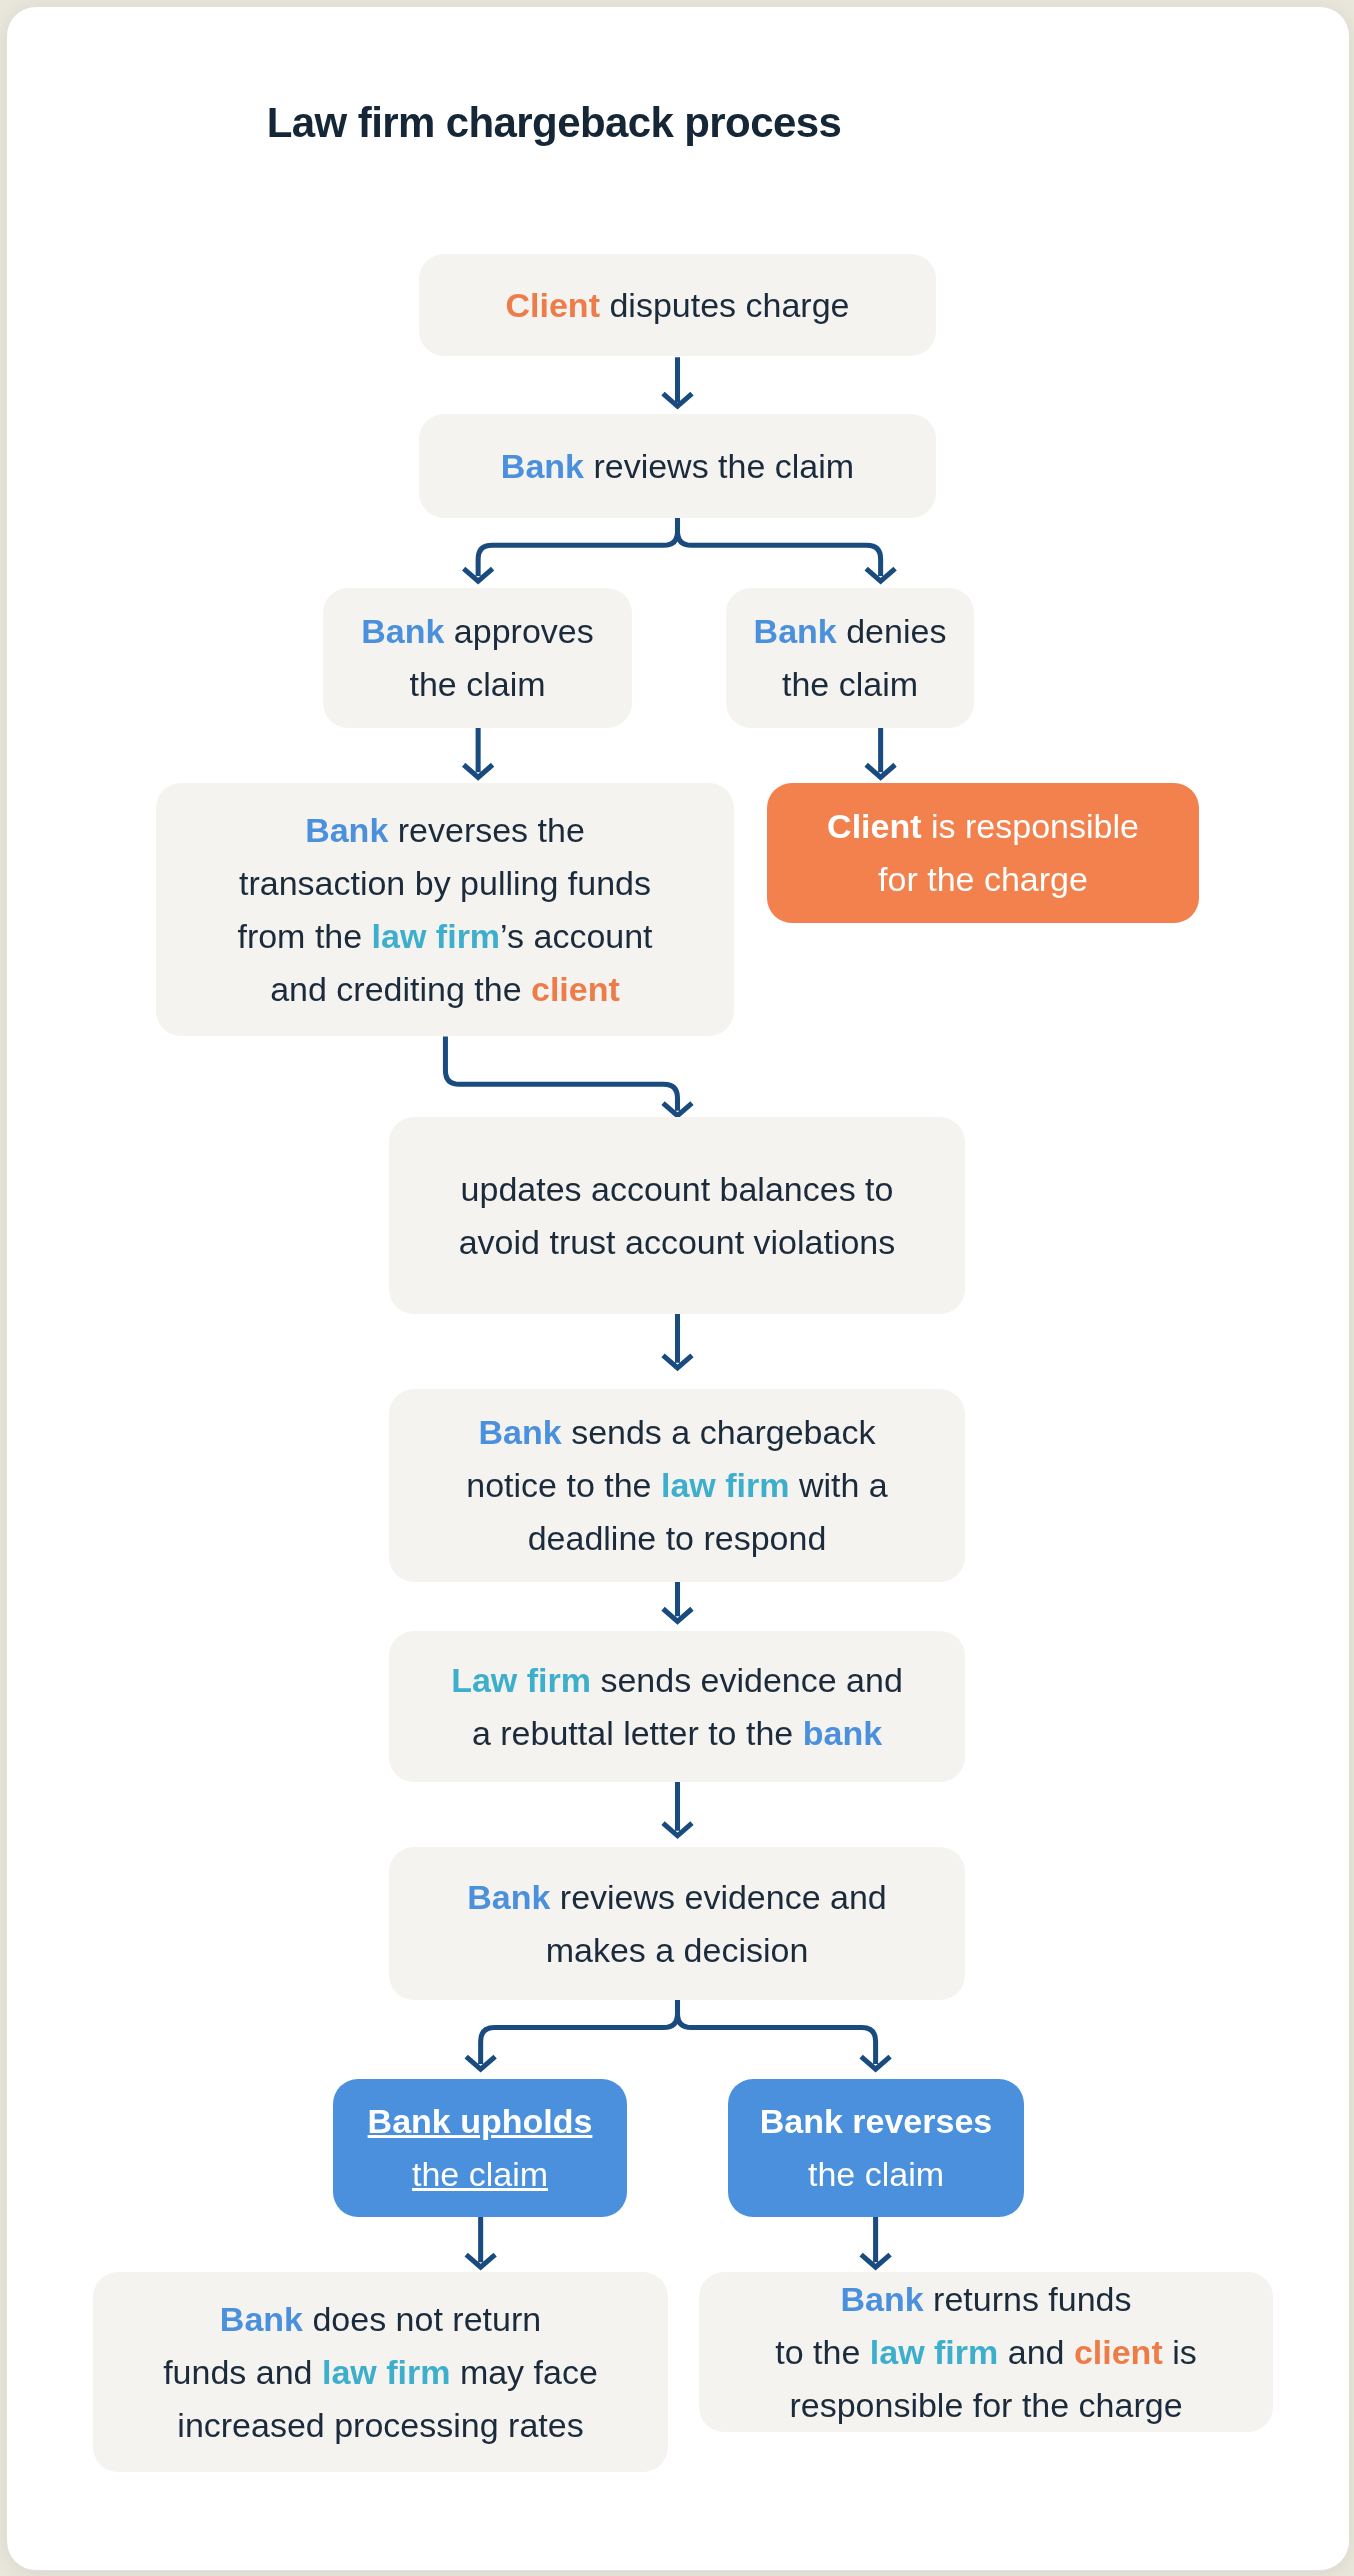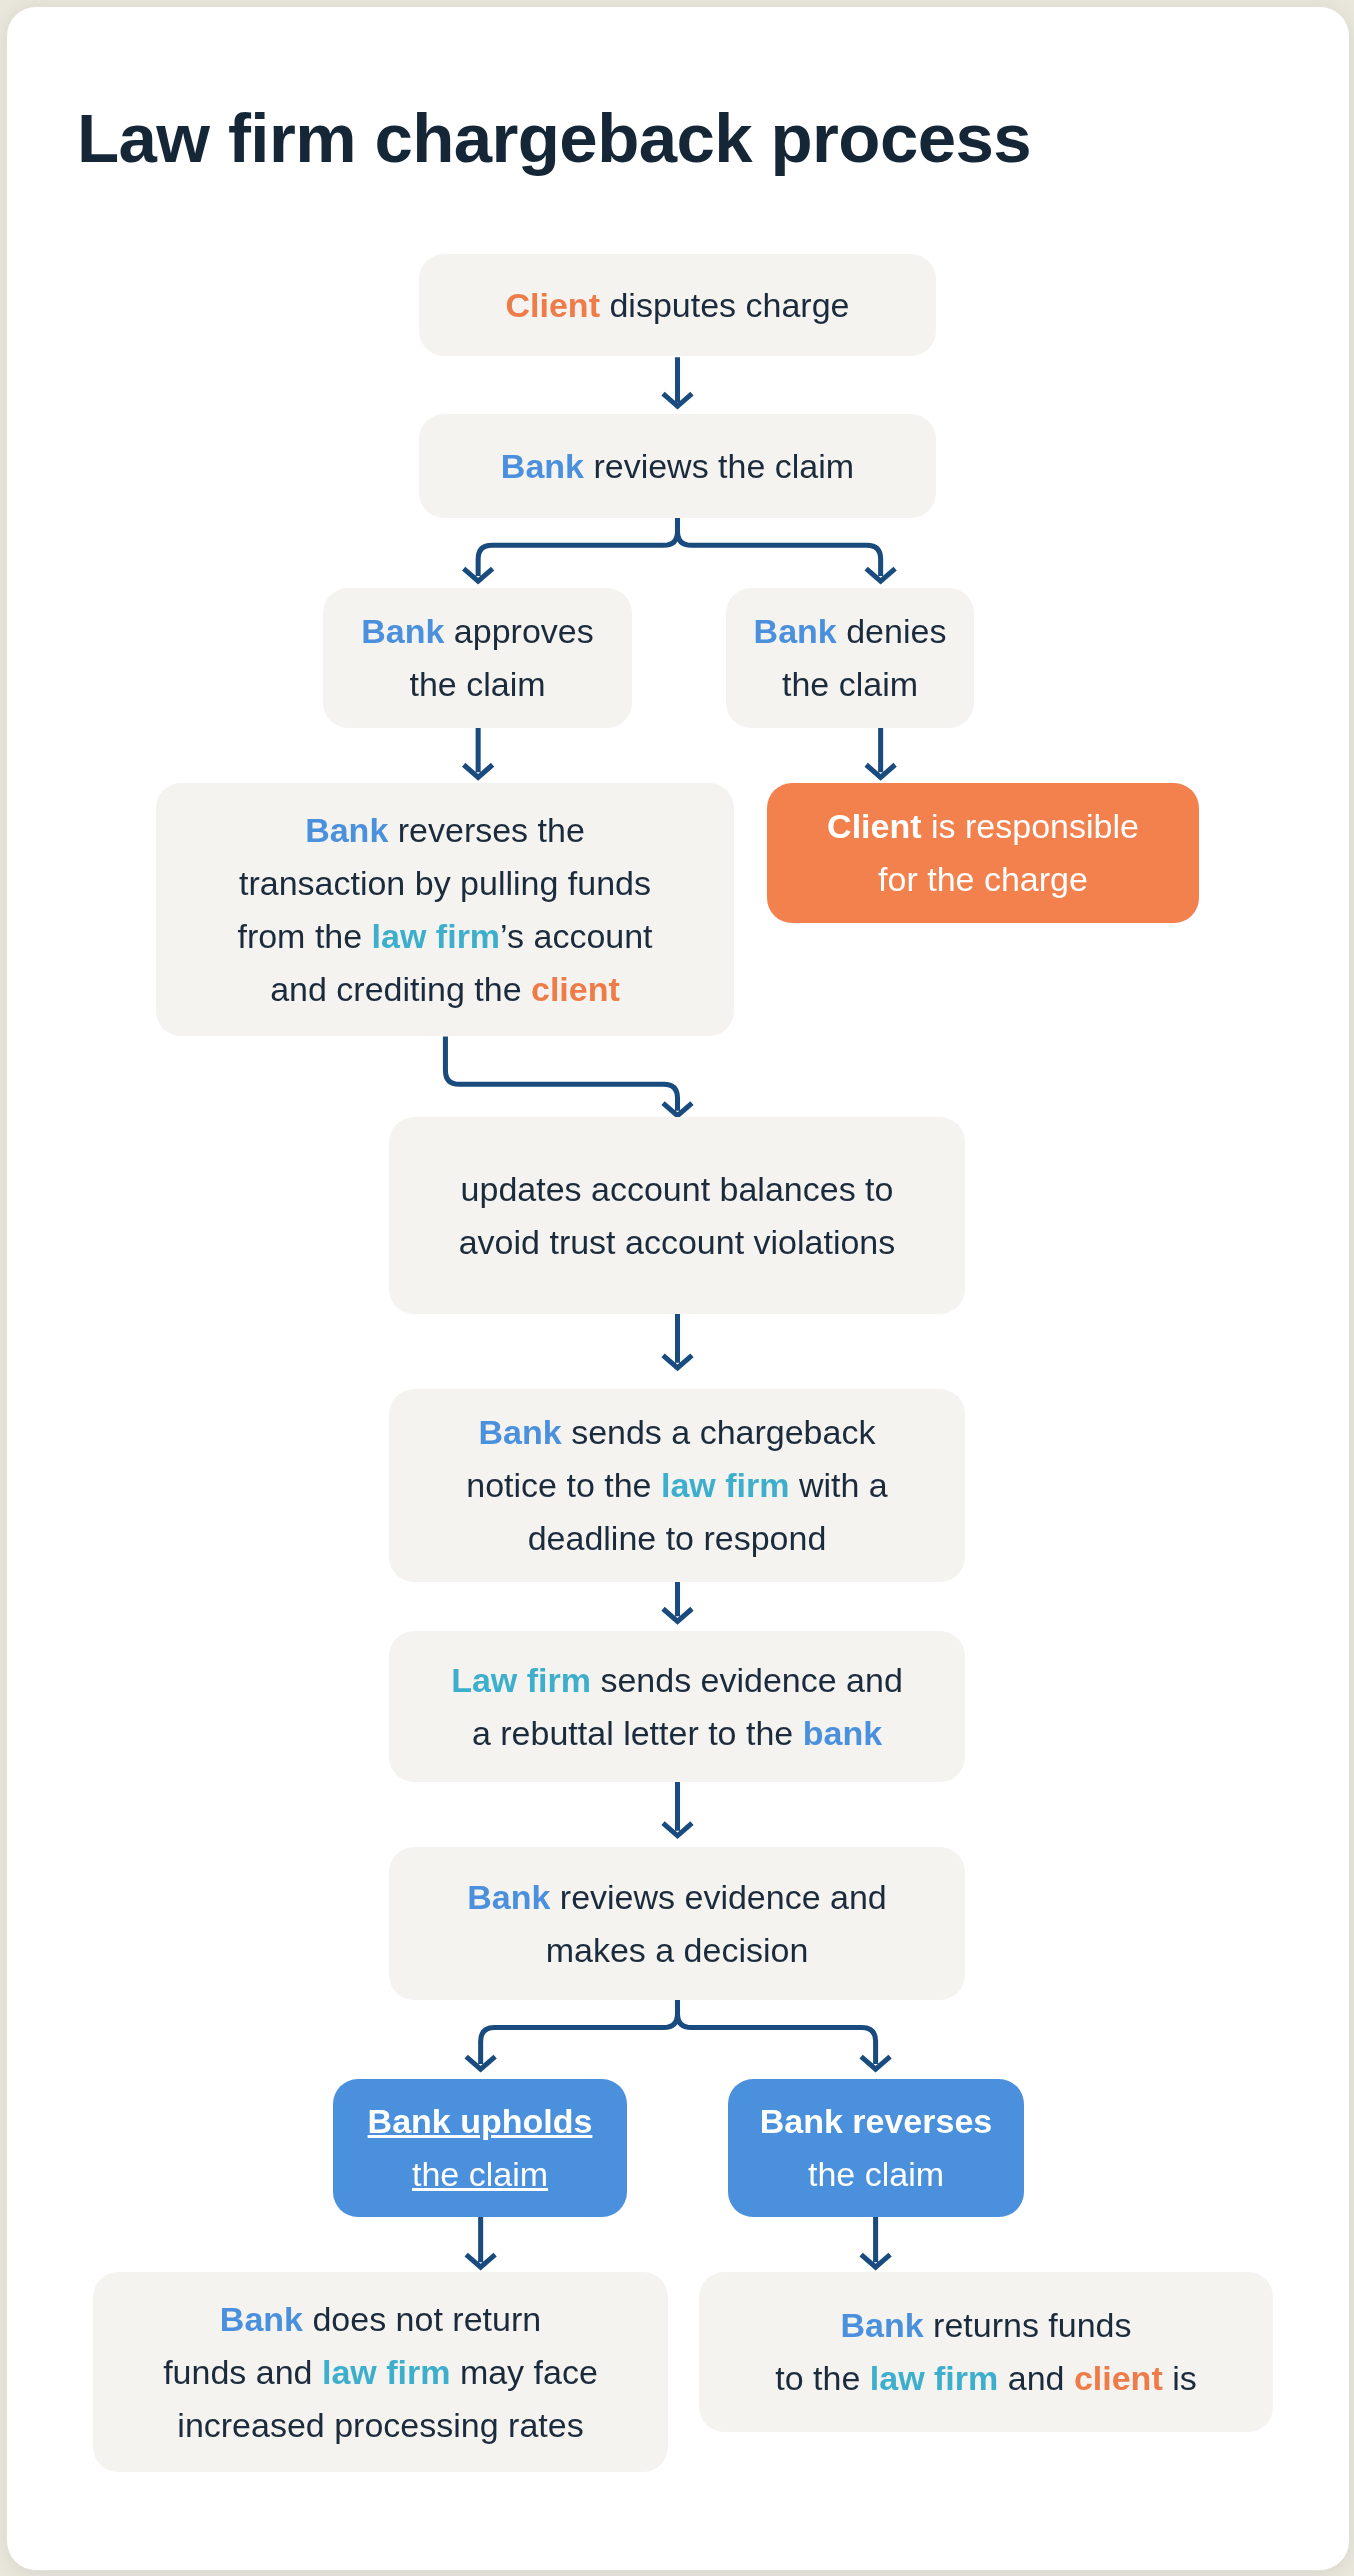--- a/index.html
+++ b/index.html
@@ -1,18 +1,18 @@
 <!DOCTYPE html>
 <html style="font-size:10px"><head>
 <meta charset="utf-8">
 <style>
   html,body{margin:0;padding:0;}
   .page{position:relative;width:1355px;height:2576px;background:#E9E6DC;font-family:"Liberation Sans",sans-serif;overflow:hidden;}
   .card{position:absolute;left:6.3px;top:6.3px;width:1342px;height:2563px;background:#FFFFFF;border:0.6px solid #E3E0D6;border-radius:30px;box-shadow:0 2.5px 19px rgba(0,0,0,.07);}
-  .title{position:absolute;left:0;top:99px;width:1108px;text-align:center;font-size:69px;font-weight:800;letter-spacing:-0.6px;color:#152636;}
+  .title{position:absolute;left:0;top:99px;width:1108px;text-align:center;font-size:42px;font-weight:800;letter-spacing:-0.6px;color:#152636;}
   .box{position:absolute;display:flex;flex-direction:column;justify-content:center;align-items:center;text-align:center;border-radius:25px;font-size:34px;line-height:53px;color:#1B2B3C;font-weight:500;}
   .gray{background:#F4F3F0;}
   .orangebox{background:#F2814E;color:#FFFFFF;}
   .bluebox{background:#4A90DC;color:#FFFFFF;}
   .ln{white-space:nowrap;}
   .seg{font-weight:500;}
   .seg.blue{color:#4A90DC;font-weight:700;}
   .seg.teal{color:#3DAFCC;font-weight:700;}
   .seg.orange{color:#EE7C49;font-weight:700;}
   .seg.white{color:#FFFFFF;font-weight:400;}
@@ -107,15 +107,16 @@
 
   <div class="box gray" style="left:93px;top:2272px;width:575px;height:200px;">
     <div class="ln"><span class="seg blue">Bank</span><span class="seg"> does not return</span></div>
     <div class="ln"><span class="seg">funds and </span><span class="seg teal">law firm</span><span class="seg"> may face</span></div>
     <div class="ln"><span class="seg">increased processing rates</span></div>
   </div>
 
   <div class="box gray" style="left:699px;top:2272px;width:574px;height:160px;">
     <div class="ln"><span class="seg blue">Bank</span><span class="seg"> returns funds</span></div>
     <div class="ln"><span class="seg">to the </span><span class="seg teal">law firm</span><span class="seg"> and </span><span class="seg orange">client</span><span class="seg"> is</span></div>
+    <div class="ln"><span class="seg">responsible for the charge</span></div>
   </div>
 </div>
 
 
 </body></html>

